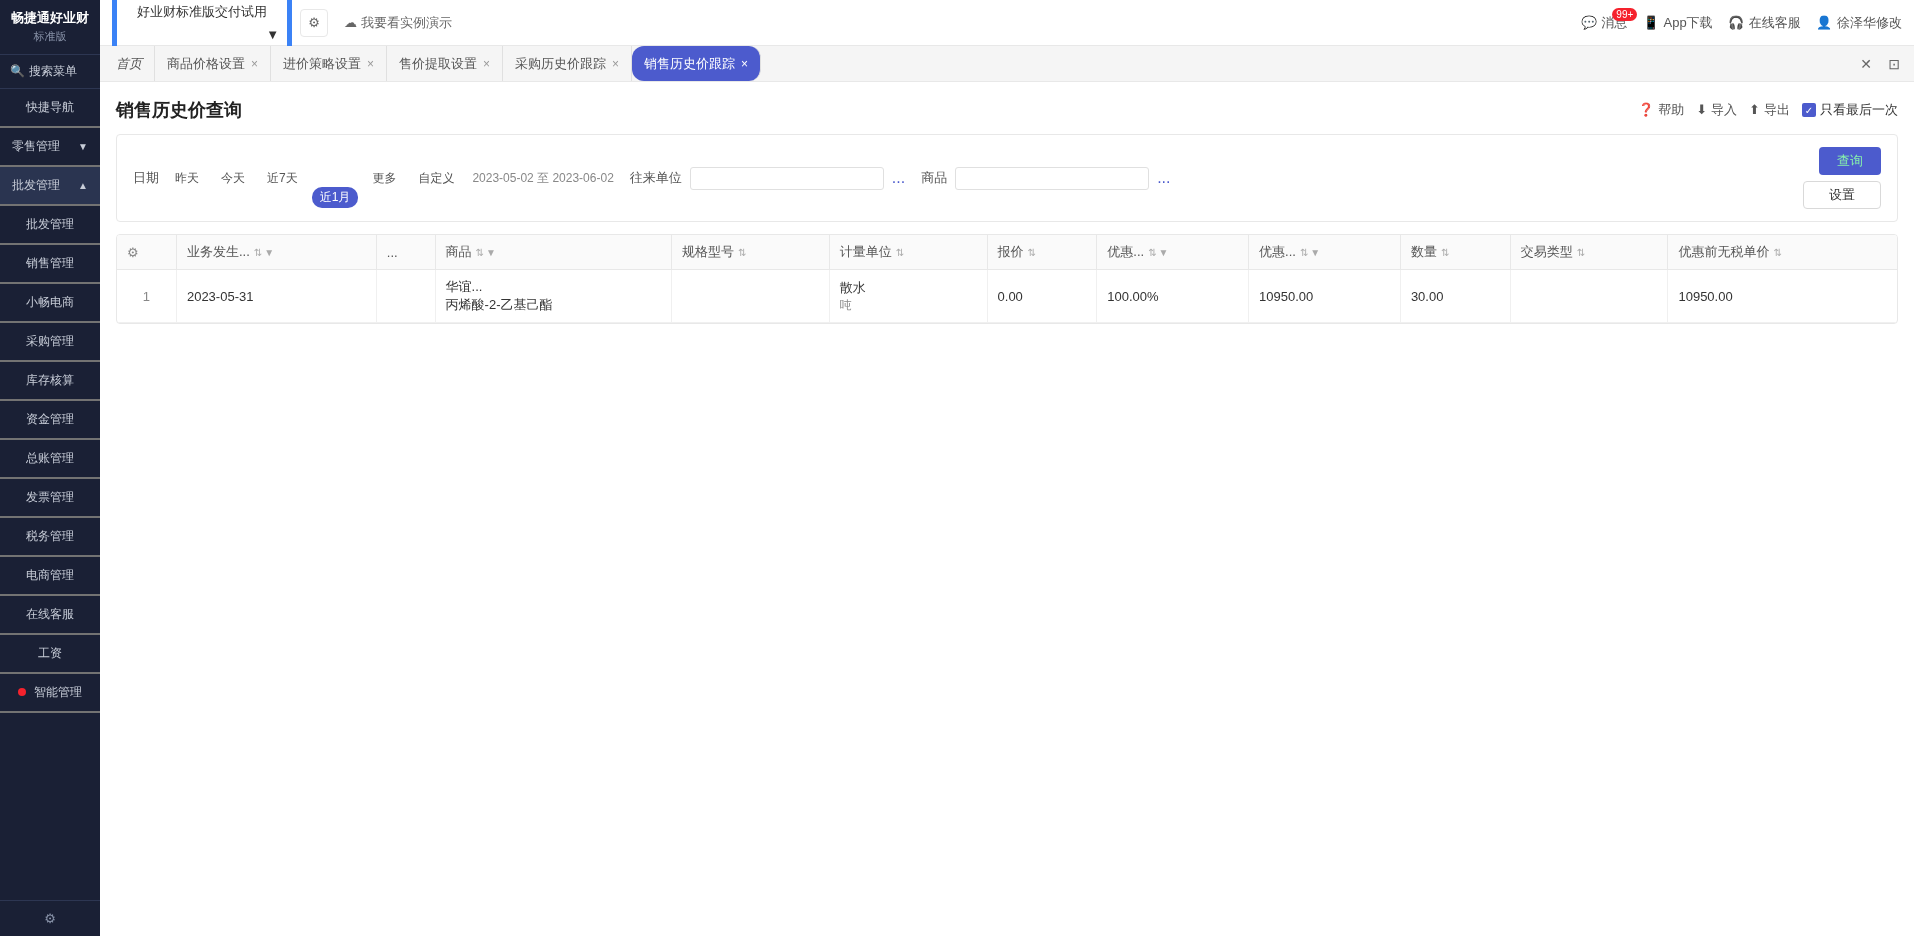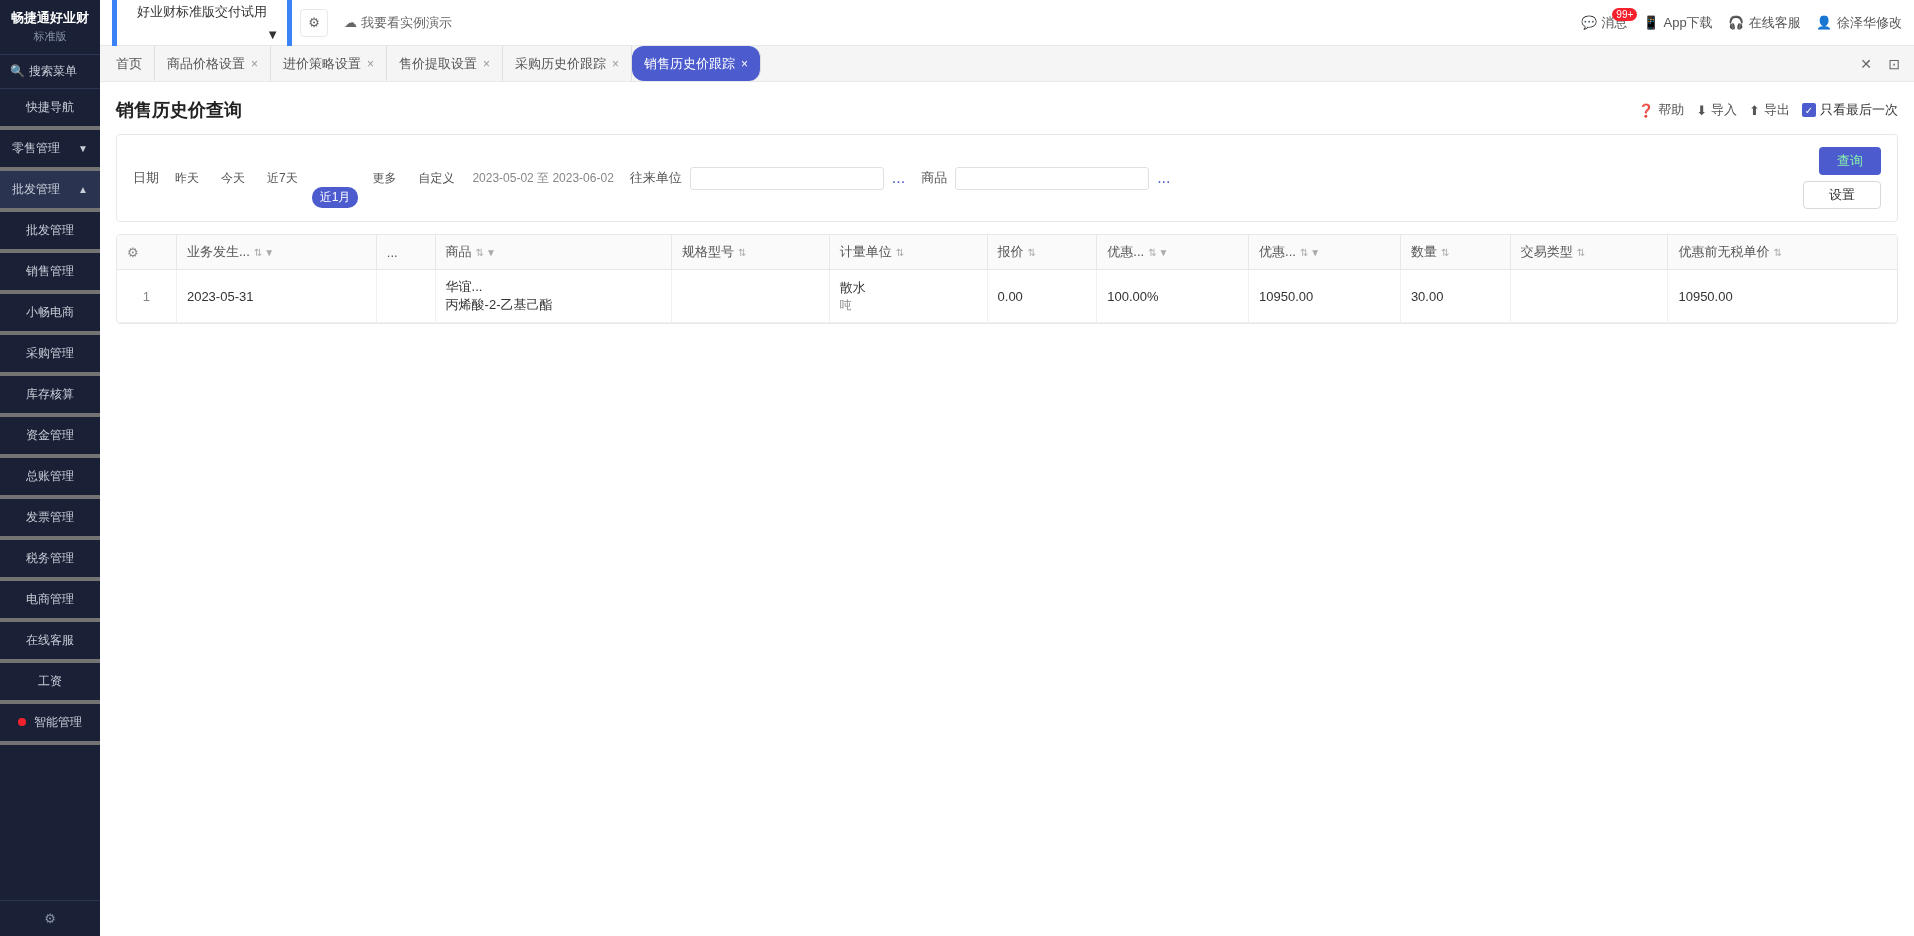--- a/index.html
+++ b/index.html
@@ -42,21 +42,21 @@
     .sidebar-nav-item {
       padding: 10px 8px;
       color: #c8cdd8;
       font-size: 12px;
       cursor: pointer;
       display: flex;
       align-items: center;
       justify-content: center;
       gap: 4px;
       text-align: right;
-      border-bottom: 4px solid #737373;
+      border-bottom: 2px solid #737373;
       position: relative;
     }
     .sidebar-nav-item.has-expand { justify-content: space-between; padding: 10px 12px; }
     .sidebar-nav-item .expand-icon { font-size: 10px; }
     .sidebar-nav-item.expanded { background: #2a3450; }
     .sidebar-bottom {
       margin-top: auto;
       padding: 10px 8px;
       display: flex;
       align-items: center;
@@ -148,21 +148,21 @@
       border-right: 1px solid #e0e0e0;
       position: relative;
     }
     .tab-item.active {
       background: #4c5bcd;
       color: #fff;
       border-radius: 12px;
     }
     .tab-item .tab-close { color: #999; font-size: 12px; margin-left: 2px; cursor: pointer; }
     .tab-item.active .tab-close { color: #fff; }
-    .tab-item:first-child { border-radius: 0; }
+    .tab-item:first-child { border-radius: 0; font-style: italic; }
     .tabs-bar-end {
       margin-left: auto;
       display: flex; align-items: center; gap: 4px;
       padding-right: 4px;
     }
     .tabs-bar-end .close-btn, .tabs-bar-end .expand-btn {
       width: 24px; height: 24px; display: flex; align-items: center; justify-content: center;
       cursor: pointer; color: #666; font-size: 14px;
     }
 
@@ -171,20 +171,21 @@
       flex: 1;
       overflow: auto;
       padding: 16px;
       background: #fff;
     }
 
     
     .page-header {
       display: flex; align-items: center; justify-content: space-between;
       margin-bottom: 12px;
+      font-family: Liberation Serif, serif;
     }
     .page-title { font-size: 18px; font-weight: bold; color: #222; }
     .page-actions { display: flex; align-items: center; gap: 12px; }
     .page-action-btn {
       display: flex; align-items: center; gap: 4px;
       color: #555; font-size: 13px; cursor: pointer;
     }
     .only-last-checkbox {
       display: flex; align-items: center; gap: 4px;
       font-size: 13px; color: #333; cursor: pointer;

